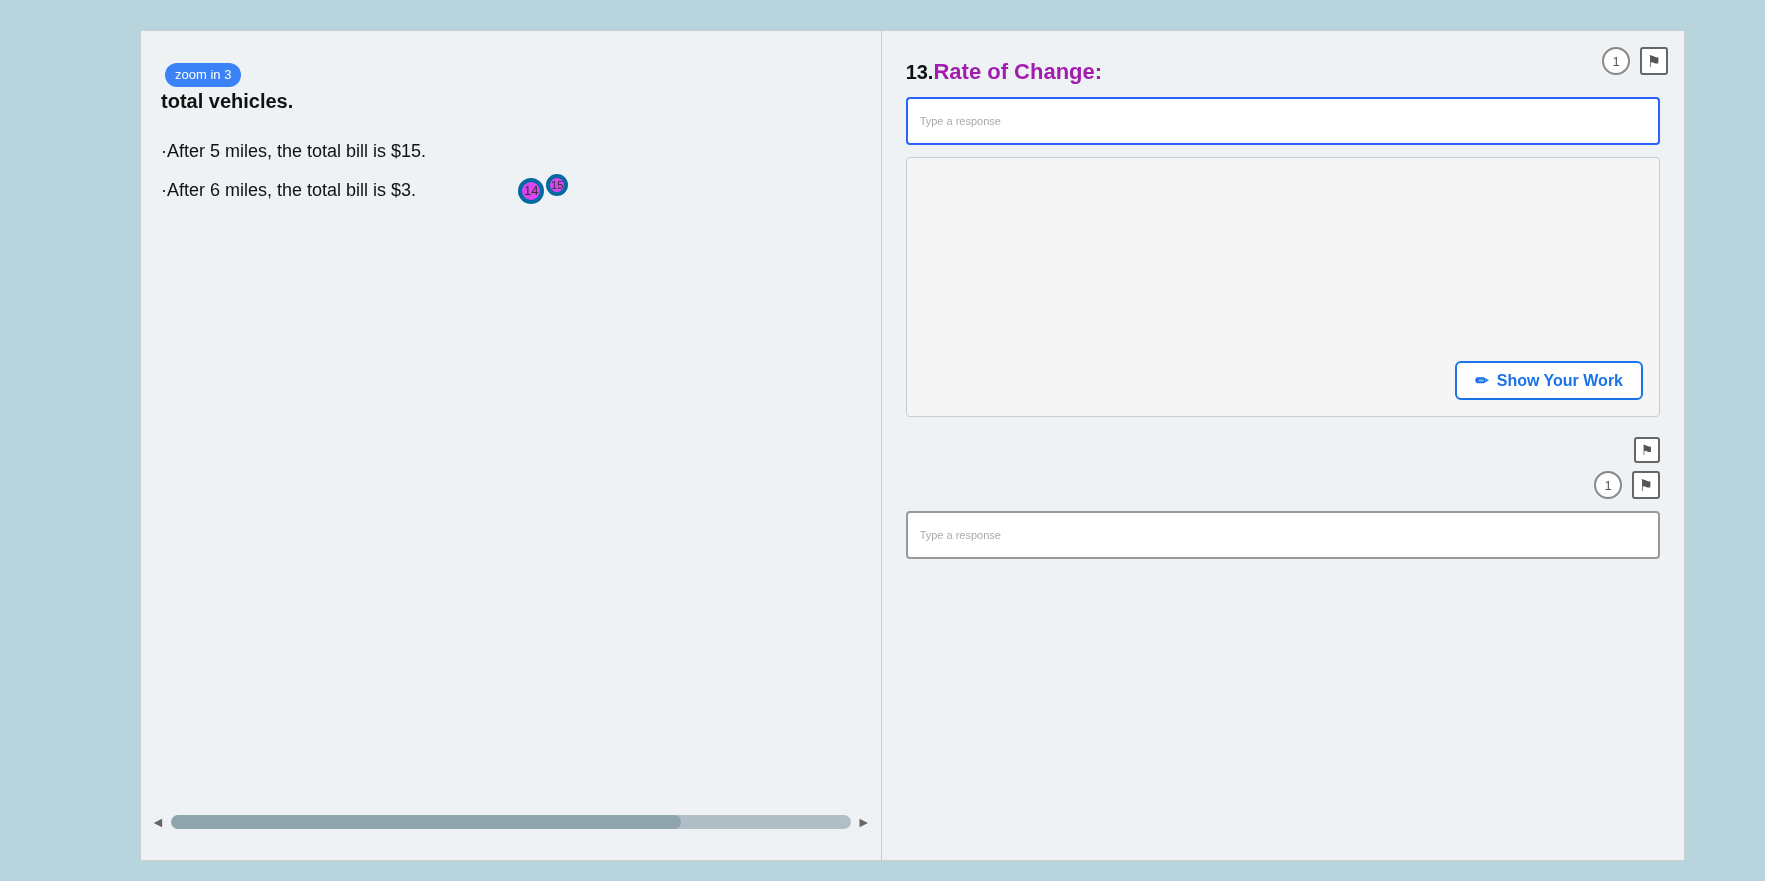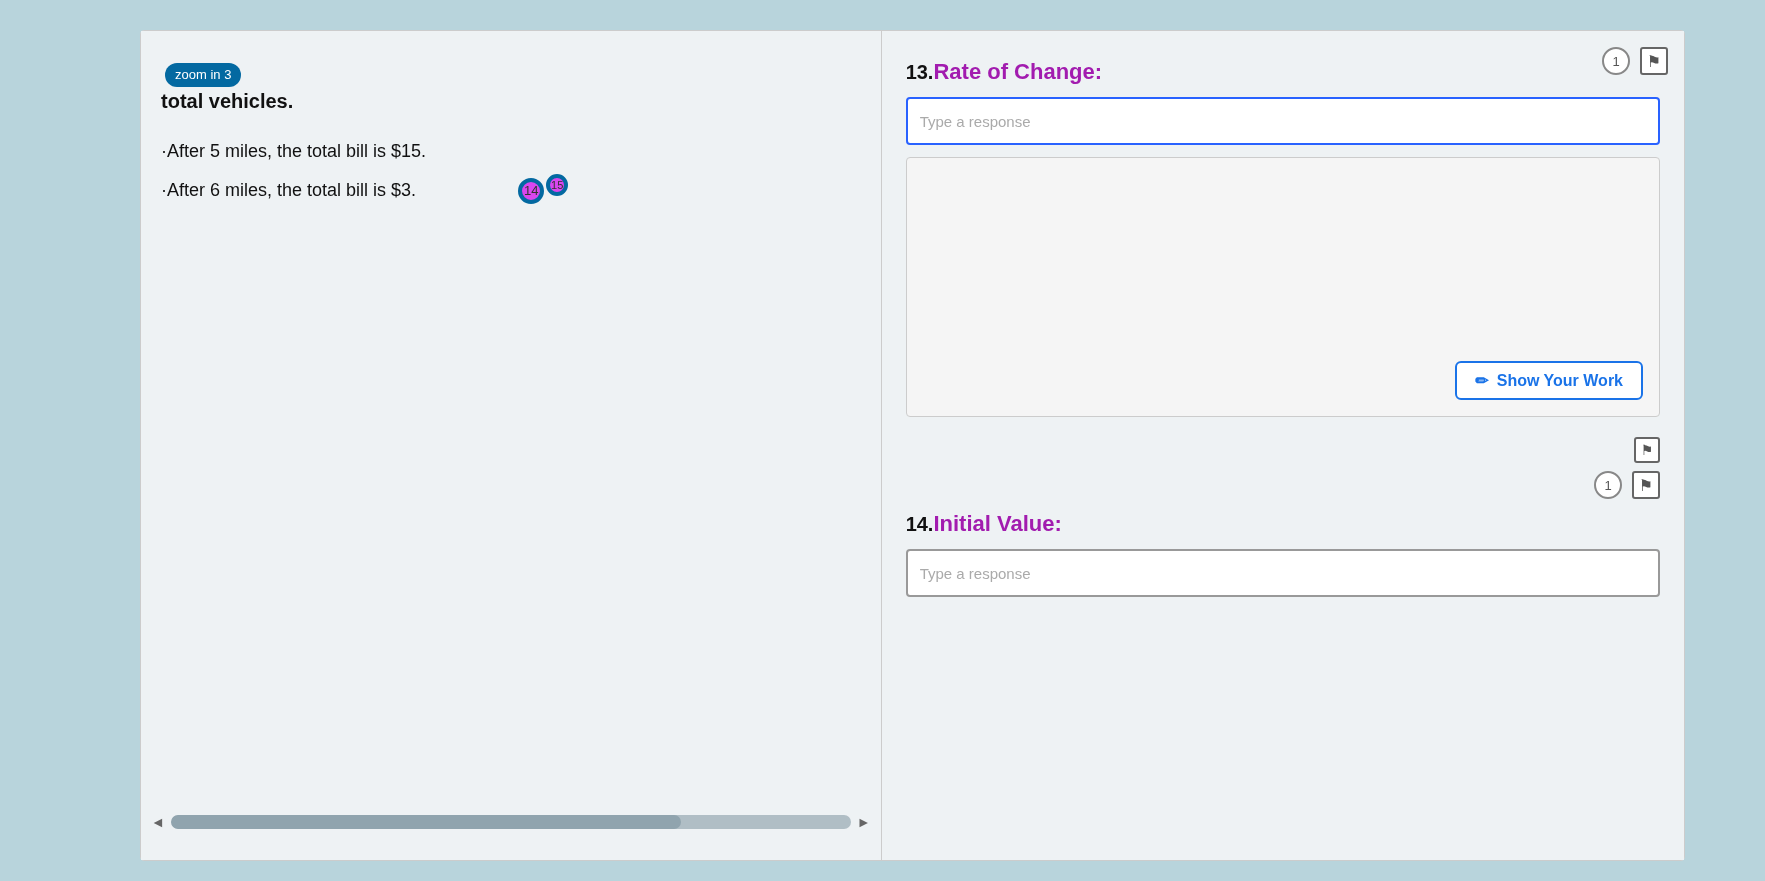--- a/index.html
+++ b/index.html
@@ -55,21 +55,21 @@
     }
 
     .bullet-item {
       display: block;
     }
 
     
     .zoom-badge {
       display: inline-flex;
       align-items: center;
-      background: #0369a1;
+      background: #3b82f6;
       color: #fff;
       border-radius: 16px;
       padding: 3px 10px;
       font-size: 13px;
       font-weight: normal;
       margin-left: 4px;
       vertical-align: middle;
     }
 
     
@@ -196,21 +196,21 @@
       font-weight: bold;
       color: #a21caf;
     }
 
     .response-input {
       width: 100%;
       height: 48px;
       border: 2px solid #2962ff;
       border-radius: 4px;
       padding: 8px 12px;
-      font-size: 15px;
+      font-size: 11px;
       color: #333;
       background: #fff;
       outline: none;
       cursor: text;
     }
 
     .response-input::placeholder {
       color: #aaa;
     }
 
@@ -348,22 +348,18 @@
     <div class="bottom-right-controls">
       <div class="circle-btn">
         <span>1</span>
       </div>
       <div class="flag-btn">
         <span>⚑</span>
       </div>
     </div>
 
     <div class="q14-section">
-      <div class="question-header">
-        <span class="question-number">14.</span>
-        <span class="question-title">Initial Value:</span>
-      </div>
       <input type="text" class="response-input" style="border-color: rgb(153, 153, 153);" placeholder="Type a response">
     </div>
 
   </div>
 
 </div>
 
 </body></html>

